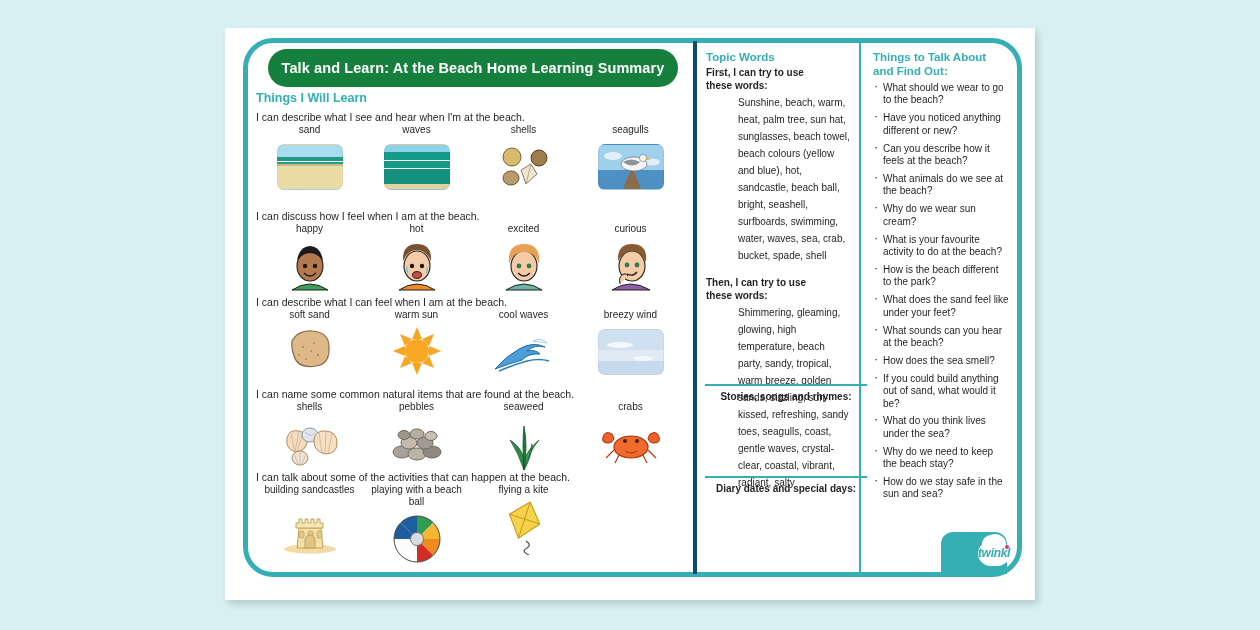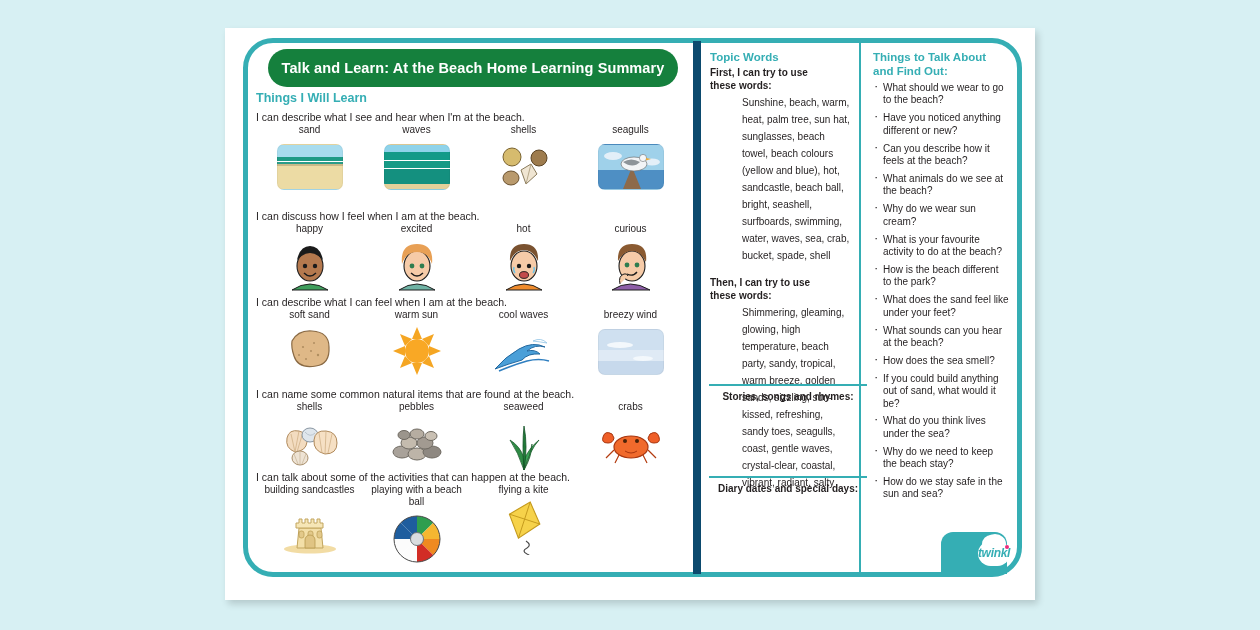--- a/index.html
+++ b/index.html
@@ -31,21 +31,21 @@
   }
 
   
   .cols {
     position: absolute;
     left: 246px; top: 41px;
     width: 773px; height: 533px;
     display: flex;
   }
   .col-left   { width: 447px; position: relative; }
-  .col-mid    { width: 168px; position: relative; border-left: 8px solid #0c4a6e; border-right: 2px solid #35aeb4; }
+  .col-mid    { width: 168px; position: relative; border-left: 4px solid #0c4a6e; border-right: 2px solid #35aeb4; }
   .col-right  { flex: 1; position: relative; }
 
   
   .banner {
     position: absolute;
     left: 22px; top: 8px;
     width: 410px; height: 38px;
     background: #15803d;
     border-radius: 19px;
     display: flex; align-items: center; justify-content: center;
@@ -215,44 +215,44 @@
                 <path d="M6 50 q18 -12 36 0 z" fill="#3f9e5c" stroke="#1e1e1e" stroke-width="1"></path>
                 <ellipse cx="24" cy="26" rx="13" ry="15" fill="#b5794e" stroke="#1e1e1e" stroke-width="1.1"></ellipse>
                 <path d="M11 20 q13 -14 26 0 q-3 -14 -13 -14 q-10 0 -13 14z" fill="#1b1b1b"></path>
                 <circle cx="19" cy="26" r="2.2" fill="#1b1b1b"></circle>
                 <circle cx="29" cy="26" r="2.2" fill="#1b1b1b"></circle>
                 <path d="M18 33 q6 6 12 0" fill="none" stroke="#1b1b1b" stroke-width="1.4"></path>
               </svg>
             </div>
           </div>
           <div class="item">
-            <div class="item-label">excited</div>
-            <div class="item-art">
-              <svg class="svgart" width="48" height="52" viewBox="0 0 48 52">
-                <path d="M6 50 q18 -12 36 0 z" fill="#6fb3a5" stroke="#1e1e1e" stroke-width="1"></path>
-                <ellipse cx="24" cy="26" rx="13" ry="15" fill="#f6cba8" stroke="#1e1e1e" stroke-width="1.1"></ellipse>
-                <path d="M9 24 q-2 -20 15 -20 q17 0 15 20 q-4 -12 -15 -12 q-11 0 -15 12z" fill="#e8a055"></path>
-                <circle cx="19" cy="26" r="2.4" fill="#2e7d4f"></circle>
-                <circle cx="29" cy="26" r="2.4" fill="#2e7d4f"></circle>
-                <path d="M18 33 q6 6 12 0" fill="none" stroke="#1b1b1b" stroke-width="1.4"></path>
-              </svg>
-            </div>
-          </div>
-          <div class="item">
             <div class="item-label">hot</div>
             <div class="item-art">
               <svg class="svgart" width="48" height="52" viewBox="0 0 48 52">
                 <path d="M6 50 q18 -12 36 0 z" fill="#ef8b2c" stroke="#1e1e1e" stroke-width="1"></path>
                 <ellipse cx="24" cy="26" rx="13" ry="15" fill="#f6cba8" stroke="#1e1e1e" stroke-width="1.1"></ellipse>
                 <path d="M10 21 q-1 -17 14 -17 q15 0 14 17 q-5 -11 -14 -11 q-9 0 -14 11z" fill="#7a5230"></path>
                 <circle cx="19" cy="26" r="2.2" fill="#1b1b1b"></circle>
                 <circle cx="29" cy="26" r="2.2" fill="#1b1b1b"></circle>
                 <ellipse cx="24" cy="35" rx="4.5" ry="3.4" fill="#c24b4b" stroke="#1b1b1b" stroke-width=".9"></ellipse>
                 <path d="M14 27 q-1 4 1 6" stroke="#6cc4e8" stroke-width="1.4" fill="none"></path>
                 <path d="M34 27 q1 4 -1 6" stroke="#6cc4e8" stroke-width="1.4" fill="none"></path>
+              </svg>
+            </div>
+          </div>
+          <div class="item">
+            <div class="item-label">excited</div>
+            <div class="item-art">
+              <svg class="svgart" width="48" height="52" viewBox="0 0 48 52">
+                <path d="M6 50 q18 -12 36 0 z" fill="#6fb3a5" stroke="#1e1e1e" stroke-width="1"></path>
+                <ellipse cx="24" cy="26" rx="13" ry="15" fill="#f6cba8" stroke="#1e1e1e" stroke-width="1.1"></ellipse>
+                <path d="M9 24 q-2 -20 15 -20 q17 0 15 20 q-4 -12 -15 -12 q-11 0 -15 12z" fill="#e8a055"></path>
+                <circle cx="19" cy="26" r="2.4" fill="#2e7d4f"></circle>
+                <circle cx="29" cy="26" r="2.4" fill="#2e7d4f"></circle>
+                <path d="M18 33 q6 6 12 0" fill="none" stroke="#1b1b1b" stroke-width="1.4"></path>
               </svg>
             </div>
           </div>
           <div class="item">
             <div class="item-label">curious</div>
             <div class="item-art">
               <svg class="svgart" width="50" height="52" viewBox="0 0 50 52">
                 <path d="M6 50 q18 -12 38 0 z" fill="#8e5fa8" stroke="#1e1e1e" stroke-width="1"></path>
                 <ellipse cx="26" cy="26" rx="13" ry="15" fill="#f6cba8" stroke="#1e1e1e" stroke-width="1.1"></ellipse>
                 <path d="M12 21 q-1 -17 14 -17 q16 0 14 18 q-6 -12 -15 -11 q-8 1 -13 10z" fill="#8a5a31"></path>

